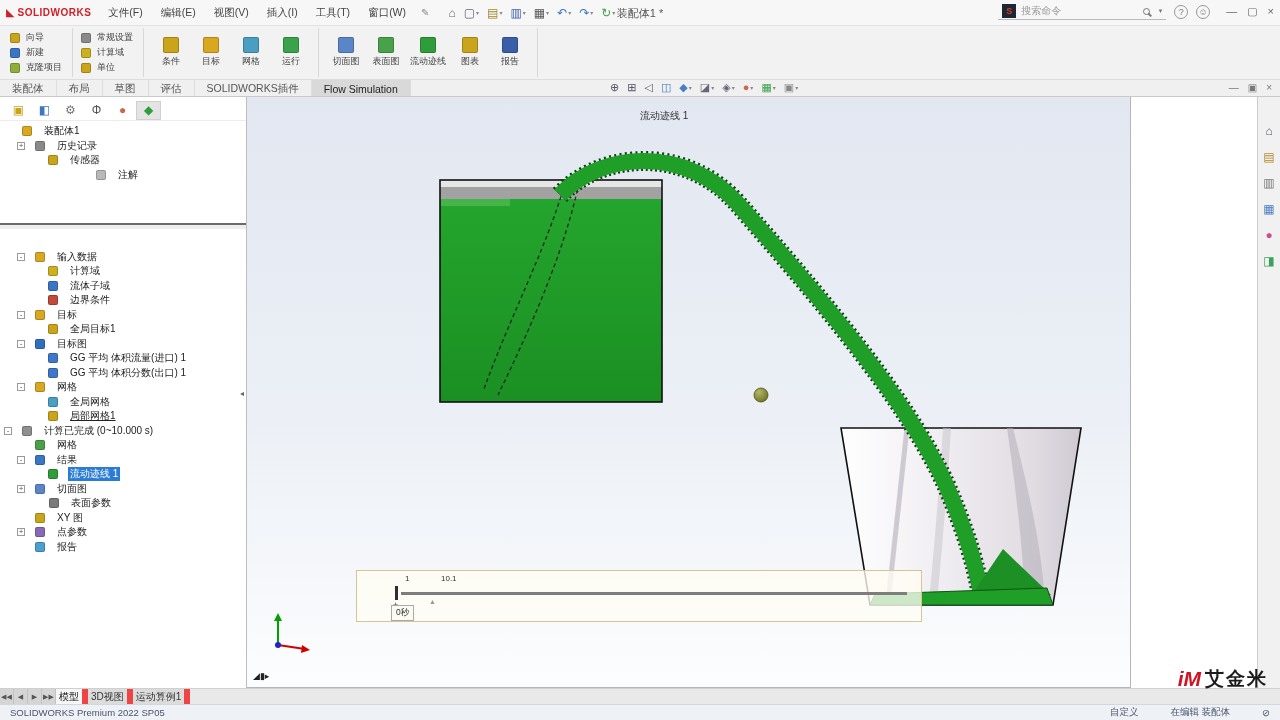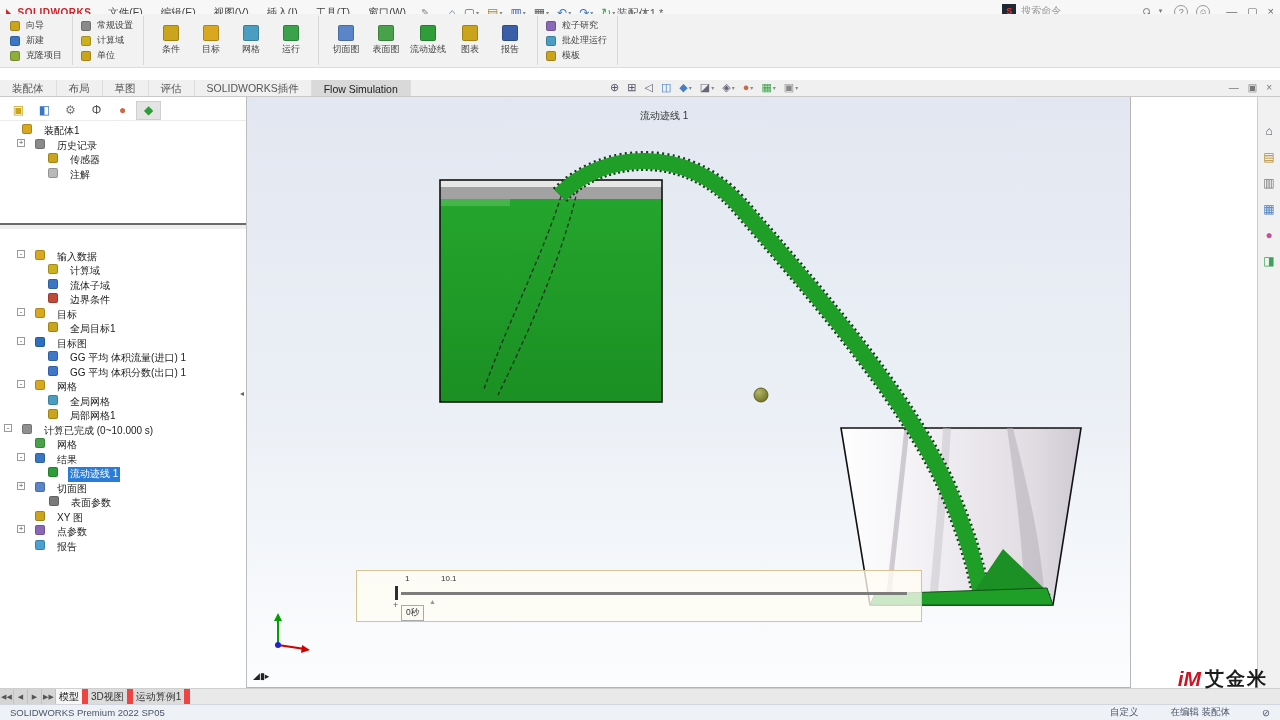--- a/index.html
+++ b/index.html
@@ -21,21 +21,21 @@
   .tb-right{position:absolute;right:6px;top:3px;display:flex;align-items:center;gap:8px}
   .searchbox{display:flex;align-items:center;gap:5px;border-bottom:1px solid #bbb;padding:1px 4px;width:168px}
   .s-logo{width:14px;height:14px;background:#1c2833;color:#e23b2e;font-size:9px;font-weight:bold;display:flex;align-items:center;justify-content:center}
   .s-ph{font-size:10px;color:#999;flex:1}
   .mag{width:7px;height:7px;border:1.5px solid #777;border-radius:50%;position:relative;margin-right:4px}
   .mag::after{content:"";position:absolute;width:4px;height:1.5px;background:#777;transform:rotate(45deg);right:-3px;bottom:-2px}
   .s-caret{font-size:7px;color:#777}
   .round-ic{width:14px;height:14px;border:1px solid #999;border-radius:50%;font-size:9px;color:#777;display:flex;align-items:center;justify-content:center}
   .winctl{display:flex;gap:10px;margin-left:8px;font-size:11px;color:#666}
   
-  .ribbon{position:absolute;left:0;top:14px;right:0;height:54px;background:#f2f2f2;border-bottom:1px solid #dddddd;display:flex;align-items:stretch;padding:2px 2px}
+  .ribbon{position:absolute;left:0;top:26px;right:0;height:54px;background:#f2f2f2;border-bottom:1px solid #dddddd;display:flex;align-items:stretch;padding:2px 2px}
   .rgroup{border-right:1px solid #d8d8d8;padding:2px 7px;display:flex}
   .rgroup.stack{flex-direction:column;justify-content:space-around}
   .rgroup.stack .ritem{display:flex;align-items:center;gap:4px;font-size:9px;color:#444;padding:0 1px}
   .rgroup.grid .ritem{display:flex;flex-direction:column;align-items:center;justify-content:center;min-width:40px;font-size:9px;color:#444;gap:2px;padding:0 2px}
   .ric{width:13px;height:13px;border-radius:2px;border:1px solid rgba(0,0,0,.18);flex:0 0 auto}
   .rgroup.grid .ric{width:16px;height:16px}
   
   .cmdtabs{position:absolute;left:0;top:80px;right:0;height:17px;background:#f0f0f0;border-bottom:1px solid #c9c9c9;display:flex;align-items:stretch;font-size:10.5px;color:#555}
   .ctab{padding:2px 10px 1px;border-right:1px solid #ddd;display:flex;align-items:center}
   .ctab.active{background:#d9d9d9;color:#222}
@@ -45,41 +45,41 @@
   .hud .gl{font-size:11px;line-height:11px}
   .docwin{position:absolute;right:8px;top:82px;display:flex;gap:9px;font-size:10px;color:#777}
   
   .main{position:absolute;left:0;top:97px;right:0;bottom:32px}
   .leftpanel{position:absolute;left:0;top:0;bottom:0;width:247px;background:#fff;border-right:1px solid #bdbdbd;overflow:hidden}
   .paneltabs{height:24px;display:flex;align-items:center;padding:3px 0 0 6px;gap:1px;border-bottom:1px solid #ececec}
   .ptab{width:25px;height:19px;display:flex;align-items:center;justify-content:center;font-size:12px;border:1px solid transparent}
   .ptab.active{background:#e4e4e4;border-color:#cfcfcf}
   .tree{padding-top:3px}
   .tree1{height:100px}
-  .trow{height:14.5px;display:flex;gap:10px;font-size:10px;color:#222;white-space:nowrap;overflow:hidden}
+  .trow{height:14.5px;display:flex;align-items:center;gap:10px;font-size:10px;color:#222;white-space:nowrap;overflow:hidden}
   .exp{width:8px;height:8px;border:1px solid #9a9a9a;background:#fff;font-size:8px;line-height:6px;text-align:center;color:#555;flex:0 0 auto}
   .ic{width:10px;height:10px;border-radius:2px;border:1px solid rgba(0,0,0,.2);flex:0 0 auto}
   .lbl{padding:0 2px}
   .trow.selected .lbl{background:#2a7cd6;color:#fff}
   .splitter{height:6px;border-top:2px solid #6a6a6a;background:#ededed;margin:2px 0 3px}
   .collapse-arrow{position:absolute;left:240px;top:292px;font-size:8px;color:#666}
   
   .graphics{position:absolute;left:247px;top:0;width:884px;height:591px;background:linear-gradient(#e2e7f1,#ecf0f6 55%,#fcfdfe);border-right:1px solid #b5b5b5;border-bottom:1px solid #b5b5b5;overflow:hidden}
   .plot-label{position:absolute;left:393px;top:12px;font-size:10px;color:#333}
   .gfx-svg{position:absolute;left:0;top:0}
   .annotation{position:absolute;left:6px;bottom:6px;font-size:9px;color:#222}
   
   .timeline{position:absolute;left:109px;top:473px;width:566px;height:52px;background:rgba(255,253,244,.78);border:1px solid #d8c493}
   .tl-track{position:absolute;left:44px;right:14px;top:21px;height:3px;background:#7d7d7d}
   .tl-thumb{position:absolute;left:38px;top:15px;width:3px;height:14px;background:#2e2e2e}
   .tl-plus{position:absolute;left:36px;top:29px;font-size:9px;color:#555}
   .tl-ticka{position:absolute;left:48px;top:3px;font-size:8px;color:#333}
   .tl-tickb{position:absolute;left:84px;top:3px;font-size:8px;color:#333}
   .tl-arrow{position:absolute;left:72px;top:27px;font-size:7px;color:#999}
-  .tl-tip{position:absolute;left:44px;top:34px;border:1px solid #aaa;background:#fcfbf3;font-size:8.5px;color:#333;padding:1px 4px}
+  .tl-tip{position:absolute;left:34px;top:34px;border:1px solid #aaa;background:#fcfbf3;font-size:8.5px;color:#333;padding:1px 4px}
   
   .rightgap{position:absolute;left:1132px;right:23px;top:0;bottom:0;background:#fff}
   .taskpane{position:absolute;right:0;top:0;bottom:0;width:23px;background:#f1f1f1;border-left:1px solid #cccccc;display:flex;flex-direction:column;align-items:center;padding-top:26px;gap:10px}
   .taskpane .gl{font-size:12px;line-height:12px}
   
   .bottombar{position:absolute;left:0;right:0;bottom:16px;height:16px;background:#e9e9e9;border-top:1px solid #cfcfcf;display:flex;align-items:stretch;font-size:10px;color:#333}
   .tabscroll{display:flex}
   .tsbtn{width:14px;display:flex;align-items:center;justify-content:center;background:#d5d5d5;border-right:1px solid #c2c2c2;font-size:7px;color:#555}
   .btab{padding:0 1px;display:flex;align-items:flex-end;border-right:6px solid #ef4444;background:#dcdcdc}
   .btab.active{background:#f6f6f6;color:#111}
@@ -234,35 +234,20 @@
       </div>
       <div class="ritem">
         <span class="ric ic" style="background: rgb(202, 164, 26);"></span>
         <span class="lbl">图表</span>
       </div>
       <div class="ritem">
         <span class="ric ic" style="background: rgb(58, 95, 168);"></span>
         <span class="lbl">报告</span>
       </div>
     </div>
-  <div class="rgroup stack">
-
-  <div class="ritem">
-        <span class="ric ic" style="background: rgb(138, 104, 184);"></span>
-        <span class="lbl">粒子研究</span>
-      </div>
-      <div class="ritem">
-        <span class="ric ic" style="background: rgb(74, 158, 194);"></span>
-        <span class="lbl">批处理运行</span>
-      </div>
-      <div class="ritem">
-        <span class="ric ic" style="background: rgb(202, 164, 26);"></span>
-        <span class="lbl">模板</span>
-      </div>
-    </div>
 </div>
 
 <div class="cmdtabs">
 
 <div class="ctab">
       <span class="lbl">装配体</span>
     </div>
     <div class="ctab">
       <span class="lbl">布局</span>
     </div>
@@ -359,21 +344,21 @@
         <div class="trow" style="padding-left: 17px;">
           <span class="exp">+</span>
           <span class="ic" style="background: rgb(138, 138, 138);"></span>
           <span class="lbl">历史记录</span>
         </div>
         <div class="trow" style="padding-left: 30px;">
           <span class="exp" style="visibility: hidden;"></span>
           <span class="ic" style="background: rgb(202, 164, 26);"></span>
           <span class="lbl">传感器</span>
         </div>
-        <div class="trow" style="padding-left: 30px;">
+        <div class="trow" style="padding-left: 30px; margin-left: 48px;">
           <span class="exp" style="visibility: hidden;"></span>
           <span class="ic" style="background: rgb(185, 185, 185);"></span>
           <span class="lbl">注解</span>
         </div>
       </div>
     <div class="splitter"></div>
     <div class="tree">
 
     <div class="trow" style="padding-left: 4px; flex-direction: column;">
           <span class="exp" style="visibility: hidden;"></span>
@@ -428,21 +413,21 @@
         <div class="trow" style="padding-left: 17px;">
           <span class="exp">-</span>
           <span class="ic" style="background: rgb(217, 168, 32);"></span>
           <span class="lbl">网格</span>
         </div>
         <div class="trow" style="padding-left: 30px;">
           <span class="exp" style="visibility: hidden;"></span>
           <span class="ic" style="background: rgb(74, 158, 194);"></span>
           <span class="lbl">全局网格</span>
         </div>
-        <div class="trow" style="padding-left: 30px;">
+        <div class="trow" style="padding-left: 30px; text-decoration: underline;">
           <span class="exp" style="visibility: hidden;"></span>
           <span class="ic" style="background: rgb(202, 164, 26);"></span>
           <span class="lbl">局部网格1</span>
         </div>
         <div class="trow" style="padding-left: 4px;">
           <span class="exp">-</span>
           <span class="ic" style="background: rgb(143, 143, 143);"></span>
           <span class="lbl">计算已完成 (0~10.000 s)</span>
         </div>
         <div class="trow" style="padding-left: 17px;">

